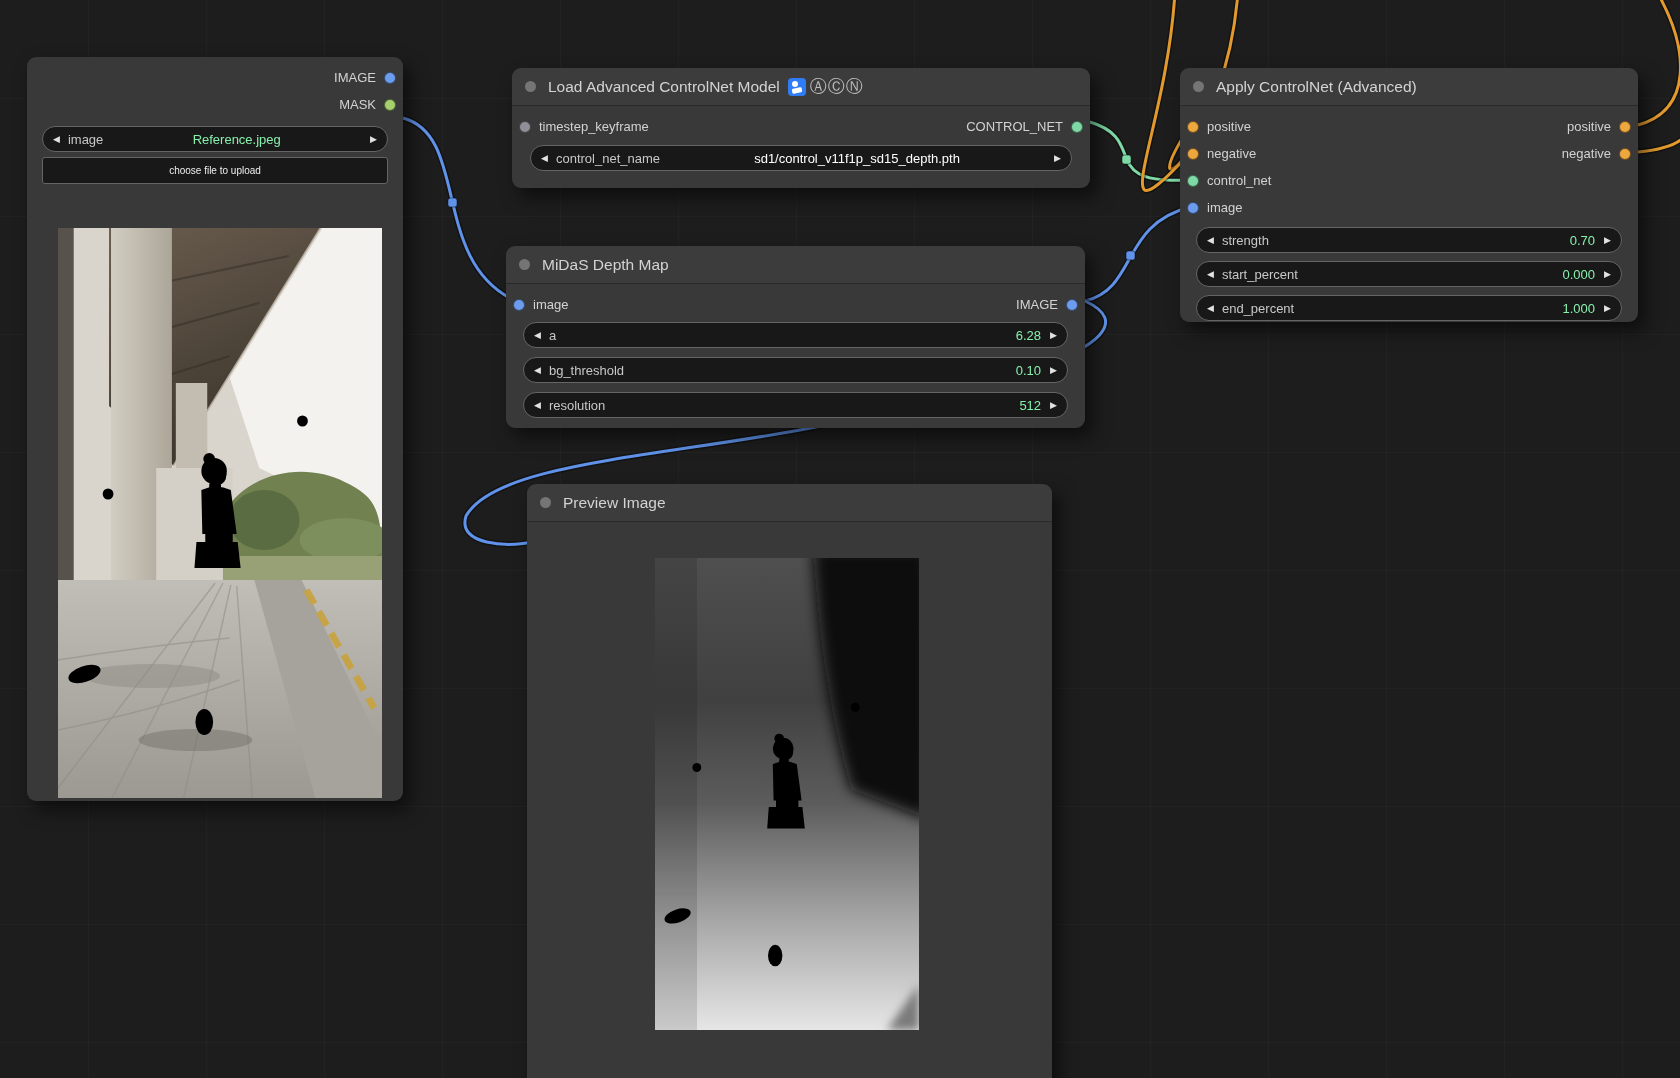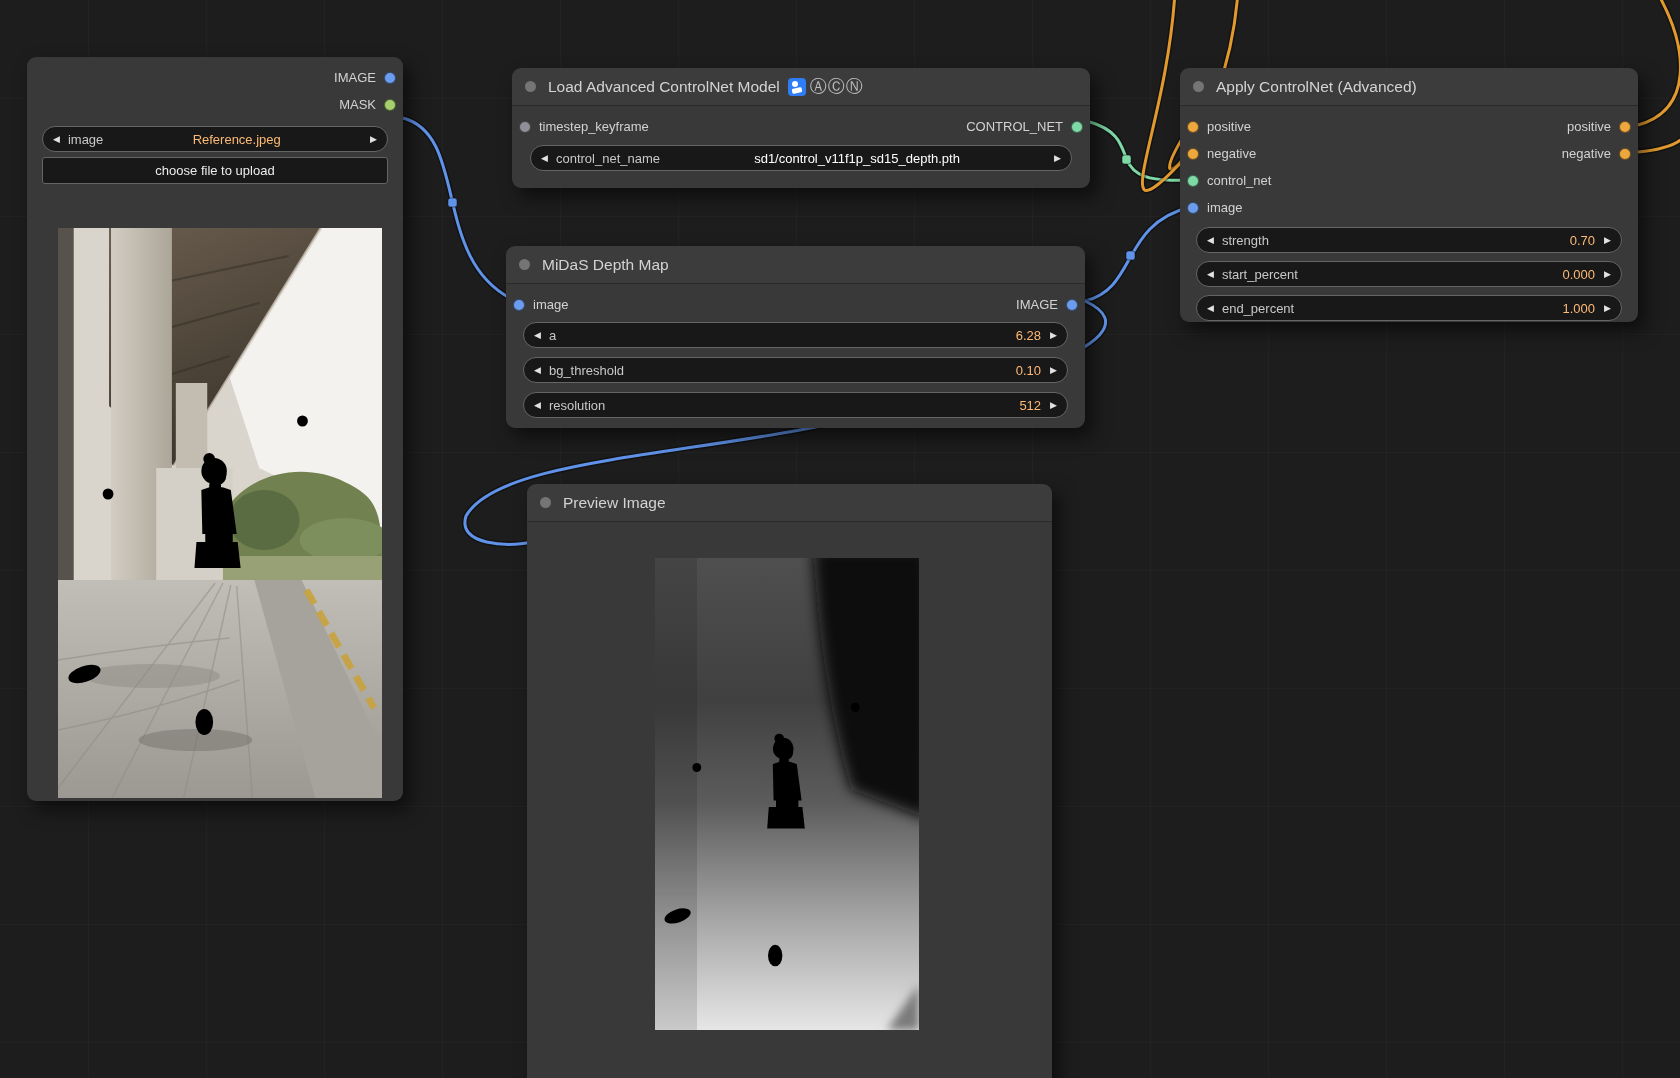--- a/index.html
+++ b/index.html
@@ -40,24 +40,24 @@
   .port-dot.green{background:#7fd9a6;}
   .port-dot.maskgreen{background:#a6d06e;}
   .port-dot.orange{background:#eda73f;}
   .port-dot.gray{background:#8f8f97;}
 
   .pill{height:24px;border:1px solid #656565;border-radius:13px;background:#181818;
         display:flex;align-items:center;padding:0 10px;margin:5px 15px;
         font-size:13px;color:#c8c8c8;}
   .arrow{font-size:9px;color:#e2e2e2;line-height:1;flex:0 0 auto;}
   .w-label{margin-left:8px;white-space:nowrap;}
-  .w-value{flex:1;text-align:right;margin:0 9px;color:#fdba74;white-space:nowrap;}
+  .w-value{flex:1;text-align:right;margin:0 9px;color:#86efac;white-space:nowrap;}
   .pill.centerv .w-value{text-align:center;}
   .upload{height:25px;margin:2px 15px;border:1px solid #656565;border-radius:3px;background:#181818;
-          color:#ededed;font-size:13px;display:flex;align-items:center;justify-content:center;cursor:pointer;}
+          color:#ededed;font-size:10px;display:flex;align-items:center;justify-content:center;cursor:pointer;}
 
   .badges{display:flex;align-items:center;margin-left:8px;gap:1px;}
   .badge-emoji{position:relative;width:18px;height:18px;border-radius:4px;background:#2f7df6;margin-right:3px;flex:0 0 auto;}
   .badge-emoji::before{content:"";position:absolute;left:4px;top:3px;width:6px;height:6px;border-radius:50%;background:#ffffff;}
   .badge-emoji::after{content:"";position:absolute;left:4px;top:10px;width:10px;height:5px;border-radius:1.5px;background:#ffffff;transform:rotate(-12deg);}
   .badge-letter{font-size:17px;color:#bdbdbd;line-height:1;}
 
   .img-frame{position:absolute;overflow:hidden;}
   .img-frame svg{display:block;}
 </style>

